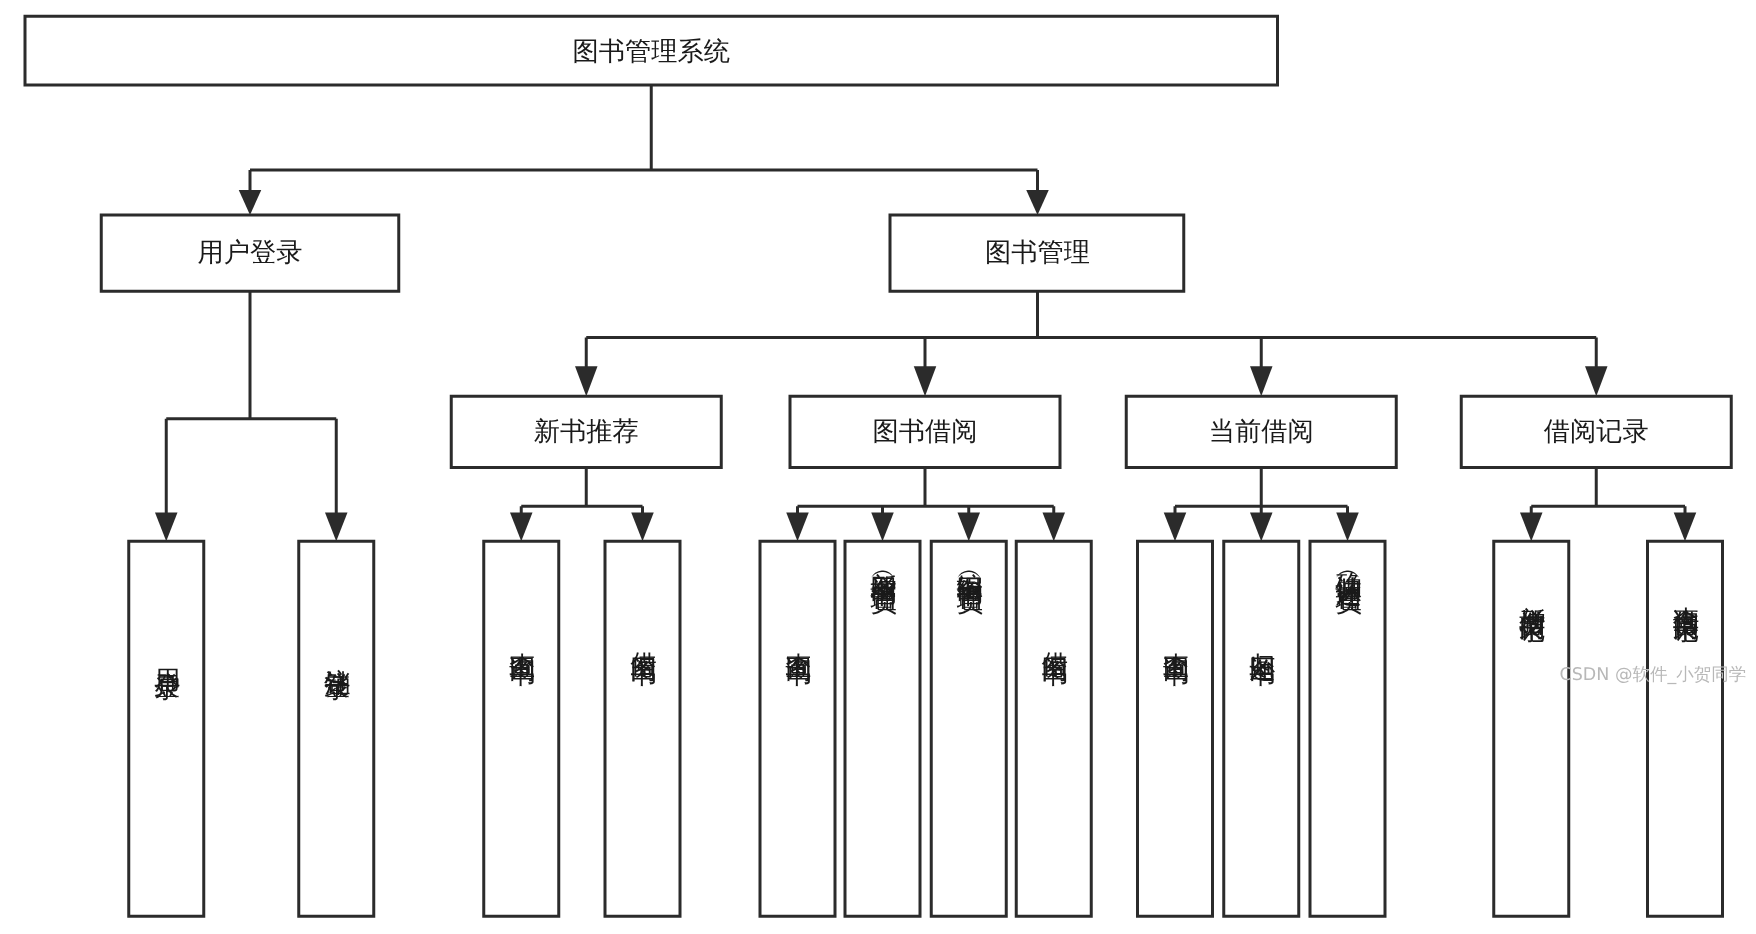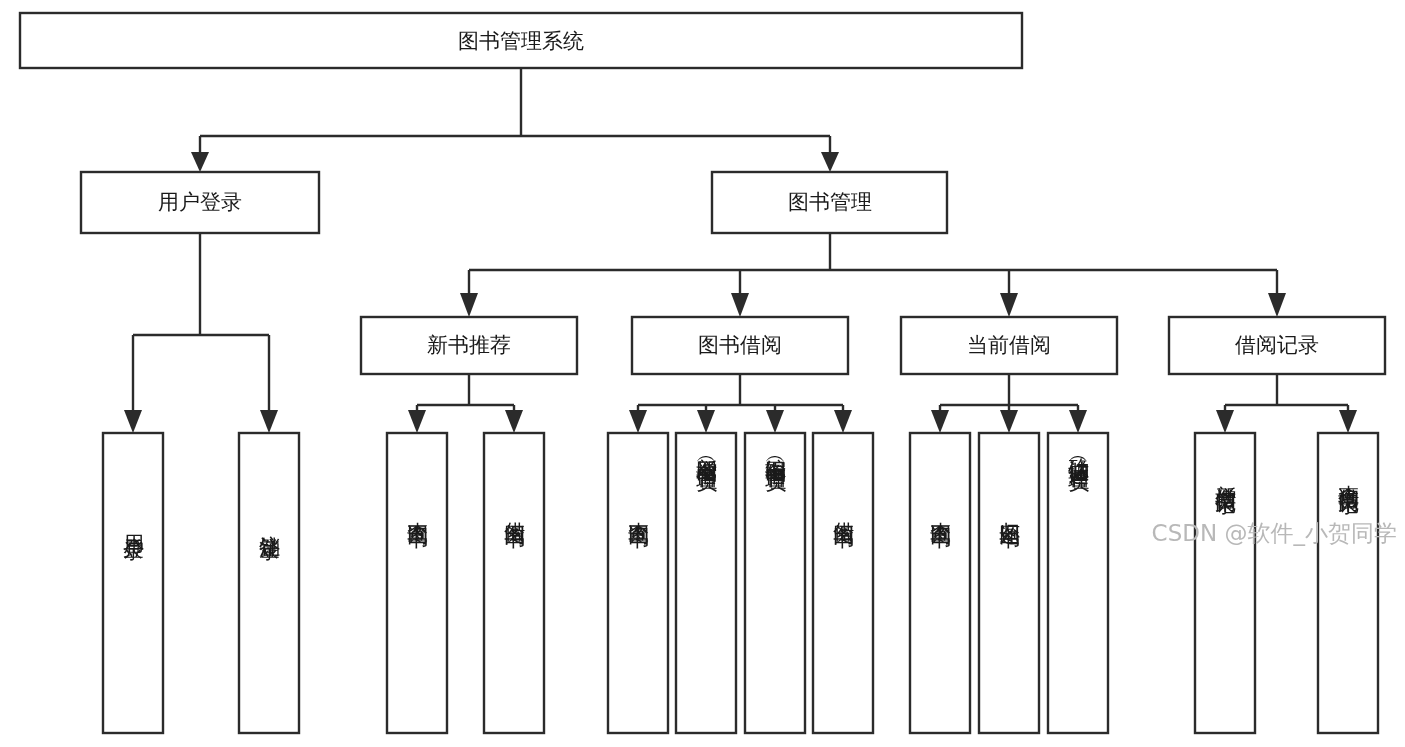--- a/index.html
+++ b/index.html
@@ -65,21 +65,21 @@
     line-height: 1.32;
     color: #1a1a1a;
     letter-spacing: 2px;
     white-space: nowrap;
   }
   .watermark {
     position: absolute;
     right: 8px;
     bottom: 6px;
     font-family: "DejaVu Sans", "Liberation Sans", sans-serif;
-    font-size: 23px;
+    font-size: 14px;
     color: #b8b8b8;
     white-space: nowrap;
     user-select: none;
   }
 </style>
 </head>
 <body>
 
 <div id="diagram-root">
 

